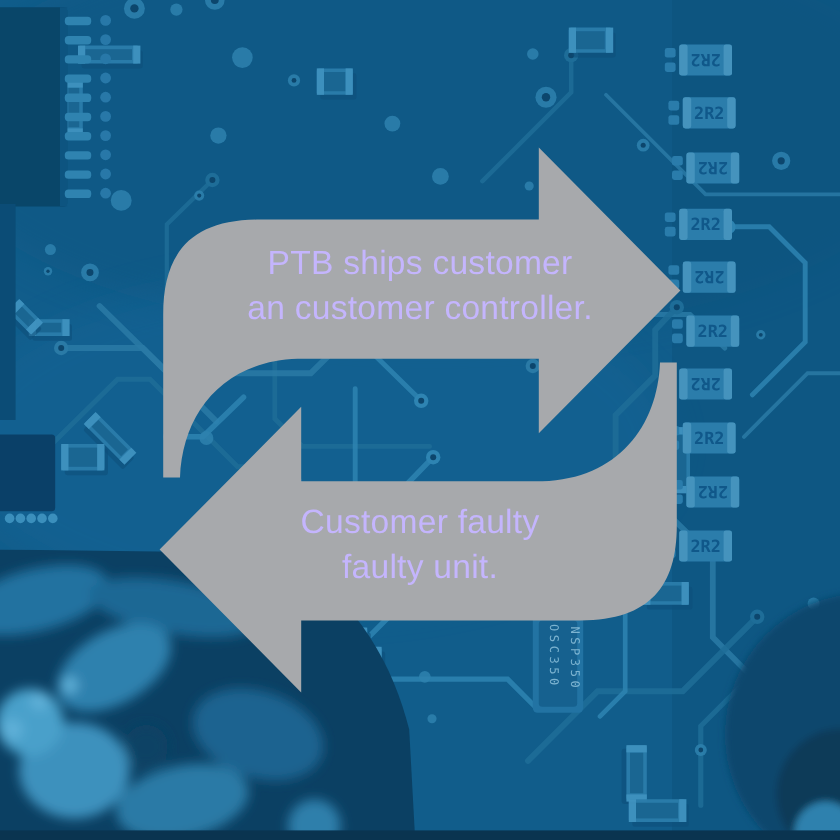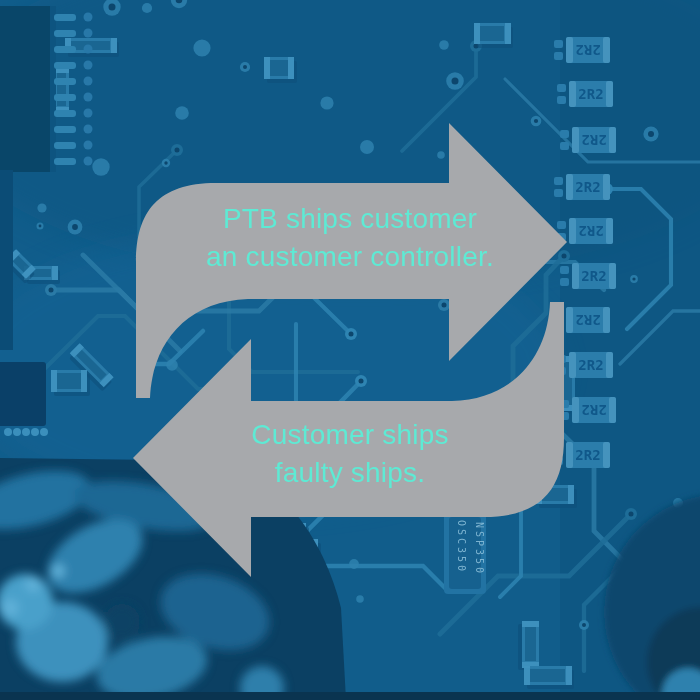--- a/index.html
+++ b/index.html
@@ -1,20 +1,20 @@
 <!DOCTYPE html>
 <html><head>
 <meta charset="utf-8">
 <style>
   html,body{margin:0;padding:0;width:700px;height:700px;overflow:hidden;background:#115d8b;}
   .stage{position:relative;width:700px;height:700px;overflow:hidden;}
   .stage svg{position:absolute;left:0;top:0;}
   .arrow-label{
     position:absolute;left:0;width:700px;text-align:center;
-    color:#5eead4;font:28px/38px "Liberation Sans",sans-serif;
+    color:#c4b5fd;font:28px/38px "Liberation Sans",sans-serif;
     letter-spacing:.2px;pointer-events:none;
   }
   .top-label{top:200px;}
   .bottom-label{top:416px;}
 </style>
 </head>
 <body>
 
 <div class="stage">
   <svg id="scene" width="700" height="700" viewBox="0 0 700 700">
@@ -484,16 +484,16 @@
 
     <path id="arrow-top" d="M136 398 L136 262 C136 212 158 183 216 183 L449 183 L449 123 L567 242 L449 361 L449 299 L248 299 C185 301 152 345 150 398 Z" fill="#a7a9ac"></path>
     <path id="arrow-bottom" d="M136 398 L136 262 C136 212 158 183 216 183 L449 183 L449 123 L567 242 L449 361 L449 299 L248 299 C185 301 152 345 150 398 Z" transform="rotate(180 350 350)" fill="#a7a9ac"></path>
   </svg>
 
   <div class="arrow-label top-label">
     <div>PTB ships customer</div>
     <div>an customer controller.</div>
   </div>
   <div class="arrow-label bottom-label">
-    <div>Customer ships</div>
-    <div>faulty ships.</div>
+    <div>Customer faulty</div>
+    <div>faulty unit.</div>
   </div>
 </div>
 
 </body></html>

